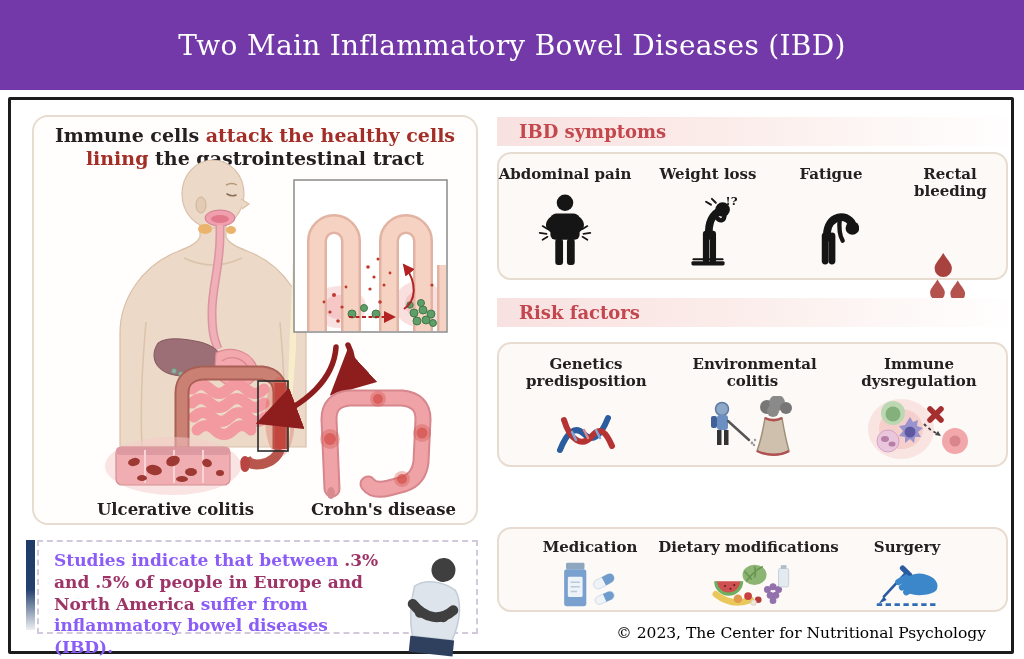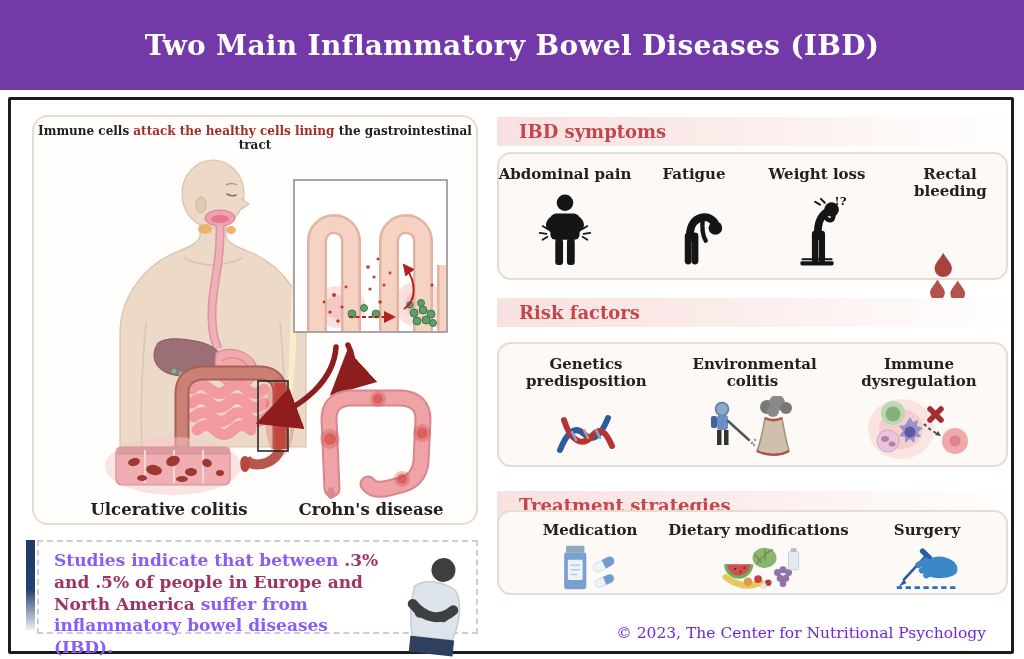--- a/index.html
+++ b/index.html
@@ -1,32 +1,32 @@
 <!DOCTYPE html>
 <html><head>
 <meta charset="utf-8">
 <style>
   html,body{margin:0;padding:0;background:#ffffff;}
   .page{position:relative;width:1024px;height:659px;background:#ffffff;overflow:hidden;
         font-family:"DejaVu Serif","Liberation Serif",serif;}
   
   .header{position:absolute;left:0;top:0;width:1024px;height:90px;background:#7339a8;
           display:flex;align-items:center;justify-content:center;}
-  .header h1{margin:1px;color:#ffffff;font-size:28px;font-weight:700;letter-spacing:.3px;}
+  .header h1{margin:1px;color:#ffffff;font-size:28px;font-weight:400;letter-spacing:.3px;}
   
   .frame{position:absolute;left:8px;top:97px;width:1006px;height:557px;border:3px solid #1c1c1c;
          background:#ffffff;box-sizing:border-box;border-radius:2px;}
   
   .left-panel{position:absolute;left:32px;top:115px;width:446px;height:410px;background:#fffefc;
               border:2px solid #e8dcd1;border-radius:16px;box-sizing:border-box;}
   .panel-heading{position:absolute;left:0;top:7px;width:100%;text-align:center;
-                 font-size:12px;font-weight:700;color:#242021;line-height:1.2;}
+                 font-size:19px;font-weight:700;color:#242021;line-height:1.2;}
   .panel-heading .hl{color:#a32e27;}
   .anatomy-svg{position:absolute;left:0;top:0;width:446px;height:410px;}
-  .disease-label{position:absolute;top:383px;font-size:16.5px;font-weight:700;color:#242021;text-align:center;width:170px;}
+  .disease-label{position:absolute;top:383px;font-size:16.5px;font-weight:700;color:#242021;text-align:right;width:170px;}
   .dl-uc{left:50px;}
   .dl-cd{left:252px;}
   
   .stats-bar{position:absolute;left:26px;top:540px;width:9px;height:90px;
              background:linear-gradient(#1f3a66 0%,#24406e 55%,rgba(32,58,100,0.08) 100%);}
   .stats-box{position:absolute;left:37px;top:540px;width:441px;height:94px;background:#ffffff;
              border:2px dashed #d2c9dc;box-sizing:border-box;}
   .stats-text{position:absolute;left:15px;top:8px;width:338px;font-size:17px;font-weight:700;line-height:1.28;}
   .st-blue{color:#8b5cf6;}
   .st-mag{color:#9d3366;}
@@ -34,29 +34,29 @@
   
   .banner{position:absolute;left:497px;width:511px;height:29px;
           background:linear-gradient(90deg,#f8e1e1 0%,#fbecea 45%,#fdf7f5 75%,#fffefe 100%);
           display:flex;align-items:center;}
   .banner span{font-size:18px;font-weight:700;color:#c4474e;padding-left:22px;}
   .b1{top:117px;} .b2{top:298px;} .b3{top:491px;}
   .card{position:absolute;left:497px;width:511px;background:#fcf9f6;border:2px solid #e8dcd1;
         border-radius:14px;box-sizing:border-box;display:flex;justify-content:space-between;}
   .card1{top:152px;height:128px;padding:12px 14px 6px 14px;}
   .card2{top:342px;height:125px;padding:12px 12px 6px 12px;}
-  .card3{top:510px;height:85px;padding:10px 4px 4px 16px;}
+  .card3{top:527px;height:85px;padding:10px 24px 4px 16px;}
   .col{display:flex;flex-direction:column;align-items:center;}
   .col .lbl{font-size:15px;font-weight:700;color:#242021;text-align:center;line-height:1.15;margin-bottom:5px;}
   .nowrap{white-space:nowrap;}
   .w104{width:104px;align-items:center;} .w76{width:76px;} .w92{width:92px;} .w64{width:64px;} .w84{width:84px;gap:44px;}
   .w150{width:150px;} .w160{width:160px;}
   .icon-slot{display:flex;align-items:center;justify-content:center;flex:1;}
   .copyright{position:absolute;left:497px;top:624px;width:511px;box-sizing:border-box;text-align:right;
-             padding-right:22px;font-size:15.5px;color:#6d28d9;}
+             padding-right:22px;font-size:15.5px;color:#000000;}
 </style>
 </head>
 <body>
 
 <div class="page">
 
   <div class="header">
     <h1>Two Main Inflammatory Bowel Diseases (IBD)</h1>
   </div>
 
@@ -264,53 +264,53 @@
             <path d="M6,33 l5,3"></path>
               <path d="M3,40 l7,1"></path>
               <path d="M6,47 l5,-3"></path>
             <path d="M52,33 l-5,3"></path>
               <path d="M55,40 l-7,1"></path>
               <path d="M52,47 l-5,-3"></path>
           </g>
         </svg>
       </div>
     </div>
+    <div class="col w92">
+      <div class="lbl nowrap">Weight loss</div>
+      <div class="icon-slot">
+        <svg width="58" height="74" viewBox="0 0 58 76">
+          <text x="47" y="12" font-size="12" font-weight="bold" fill="#151515" font-family="DejaVu Serif, serif">!?</text>
+          <g stroke="#151515" stroke-width="2" fill="none" stroke-linecap="round">
+            <path d="M33,6 l4,4"></path>
+              <path d="M27,9 l5,3"></path>
+          </g>
+          <g fill="#151515">
+            <circle cx="44" cy="17" r="7.5"></circle>
+            <rect x="12" y="70" width="34" height="4.5" rx="1.5"></rect>
+          </g>
+          <g stroke="#151515" fill="none" stroke-linecap="round">
+            <path d="M27,42 V69" stroke-width="6.5"></path>
+            <path d="M34,42 V69" stroke-width="6.5"></path>
+            <path d="M30,44 C29,30 34,21 42,18" stroke-width="8"></path>
+            <path d="M37,24 C42,31 46,28 46,22" stroke-width="4.5"></path>
+            <path d="M14,68 H44" stroke-width="2"></path>
+          </g>
+        </svg>
+      </div>
+    </div>
     <div class="col w64">
       <div class="lbl nowrap">Fatigue</div>
       <div class="icon-slot">
         <svg width="56" height="70" viewBox="0 0 56 72">
           <circle cx="50" cy="34" r="7" fill="#151515"></circle>
           <g stroke="#151515" fill="none" stroke-linecap="round">
             <path d="M22,42 V68" stroke-width="7"></path>
             <path d="M29,42 V68" stroke-width="7"></path>
             <path d="M24,44 C22,24 40,17 49,28" stroke-width="8"></path>
             <path d="M37,24 C36,34 37,42 40,47" stroke-width="4.5"></path>
-          </g>
-        </svg>
-      </div>
-    </div>
-    <div class="col w92">
-      <div class="lbl nowrap">Weight loss</div>
-      <div class="icon-slot">
-        <svg width="58" height="74" viewBox="0 0 58 76">
-          <text x="47" y="12" font-size="12" font-weight="bold" fill="#151515" font-family="DejaVu Serif, serif">!?</text>
-          <g stroke="#151515" stroke-width="2" fill="none" stroke-linecap="round">
-            <path d="M33,6 l4,4"></path>
-              <path d="M27,9 l5,3"></path>
-          </g>
-          <g fill="#151515">
-            <circle cx="44" cy="17" r="7.5"></circle>
-            <rect x="12" y="70" width="34" height="4.5" rx="1.5"></rect>
-          </g>
-          <g stroke="#151515" fill="none" stroke-linecap="round">
-            <path d="M27,42 V69" stroke-width="6.5"></path>
-            <path d="M34,42 V69" stroke-width="6.5"></path>
-            <path d="M30,44 C29,30 34,21 42,18" stroke-width="8"></path>
-            <path d="M37,24 C42,31 46,28 46,22" stroke-width="4.5"></path>
-            <path d="M14,68 H44" stroke-width="2"></path>
           </g>
         </svg>
       </div>
     </div>
     <div class="col w84">
       <div class="lbl" style="width:72px">Rectal bleeding</div>
       <div class="icon-slot">
         <svg width="46" height="54" viewBox="0 0 46 56">
           <g transform="translate(16,14)">
               <path d="M0,-11 C4,-4 9,0 9,5 A9,9 0 1 1 -9,5 C-9,0 -4,-4 0,-11 Z" fill="#a8423e"></path>
@@ -393,23 +393,20 @@
           </g>
           <path d="M57,28 C63,34 67,36 71,38" stroke="#444" stroke-width="1.8" stroke-dasharray="3,3" fill="none"></path>
           <path d="M74,40 l-6,-1 3,-4 z" fill="#444"></path>
           <circle cx="88" cy="45" r="13" fill="#f2a7ab"></circle>
           <circle cx="88" cy="45" r="5.5" fill="#d8868c"></circle>
         </svg>
       </div>
     </div>
   </div>
 
-  <div class="banner b3">
-    <span>Treatment strategies</span>
-  </div>
 
   <div class="card card3">
     <div class="col w150">
       <div class="lbl nowrap">Medication</div>
       <div class="icon-slot">
         <svg width="66" height="48" viewBox="0 0 66 52">
           <rect x="7" y="2" width="20" height="7" rx="1.5" fill="#8fa6bf"></rect>
           <rect x="5" y="9" width="24" height="40" rx="3" fill="#7aa0cf"></rect>
           <rect x="9" y="17" width="16" height="22" rx="1.5" fill="#eef3f8"></rect>
           <path d="M12,23 h10 M12,28 h10 M12,33 h7" stroke="#b9c9d9" stroke-width="1.6"></path>

